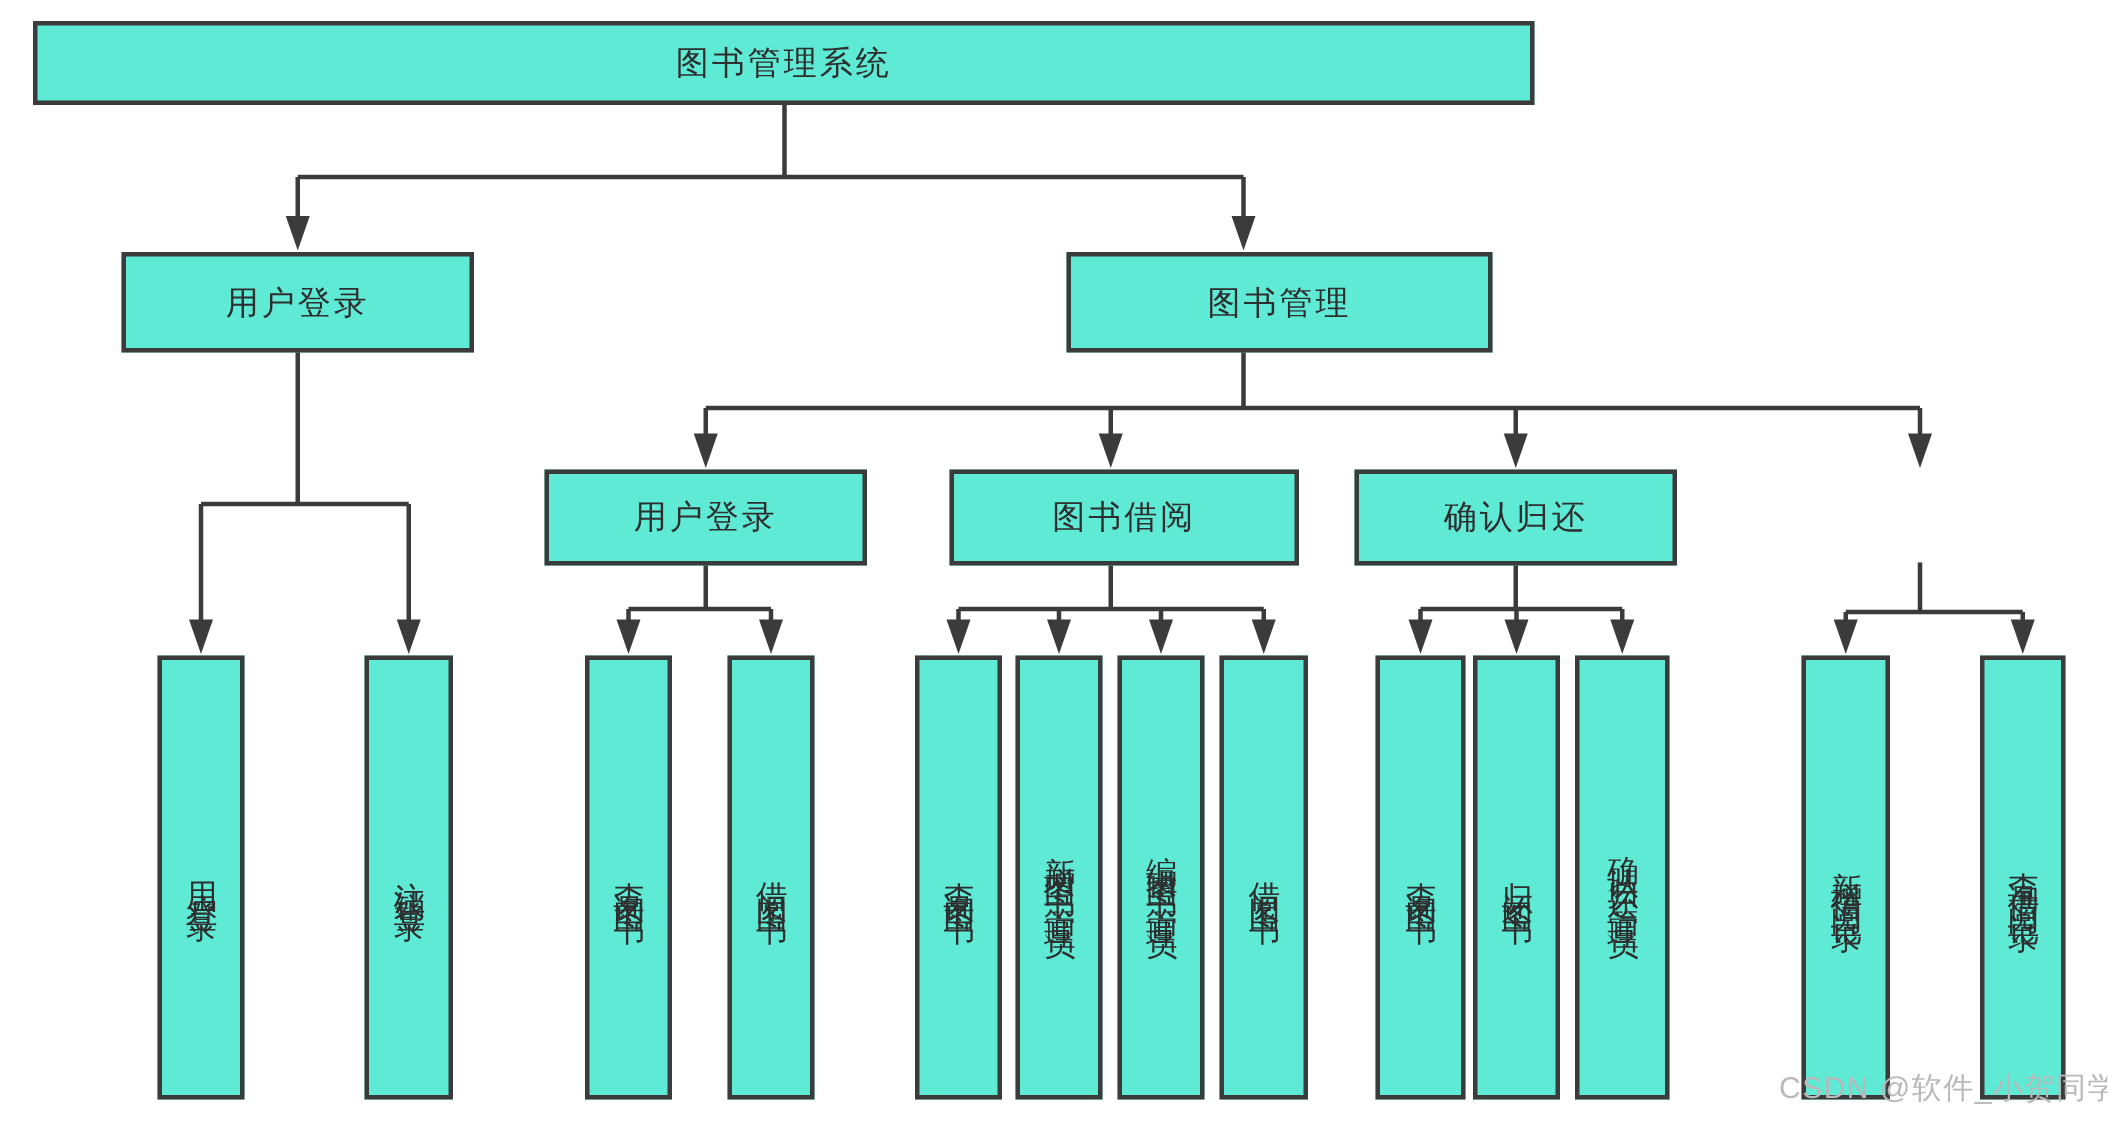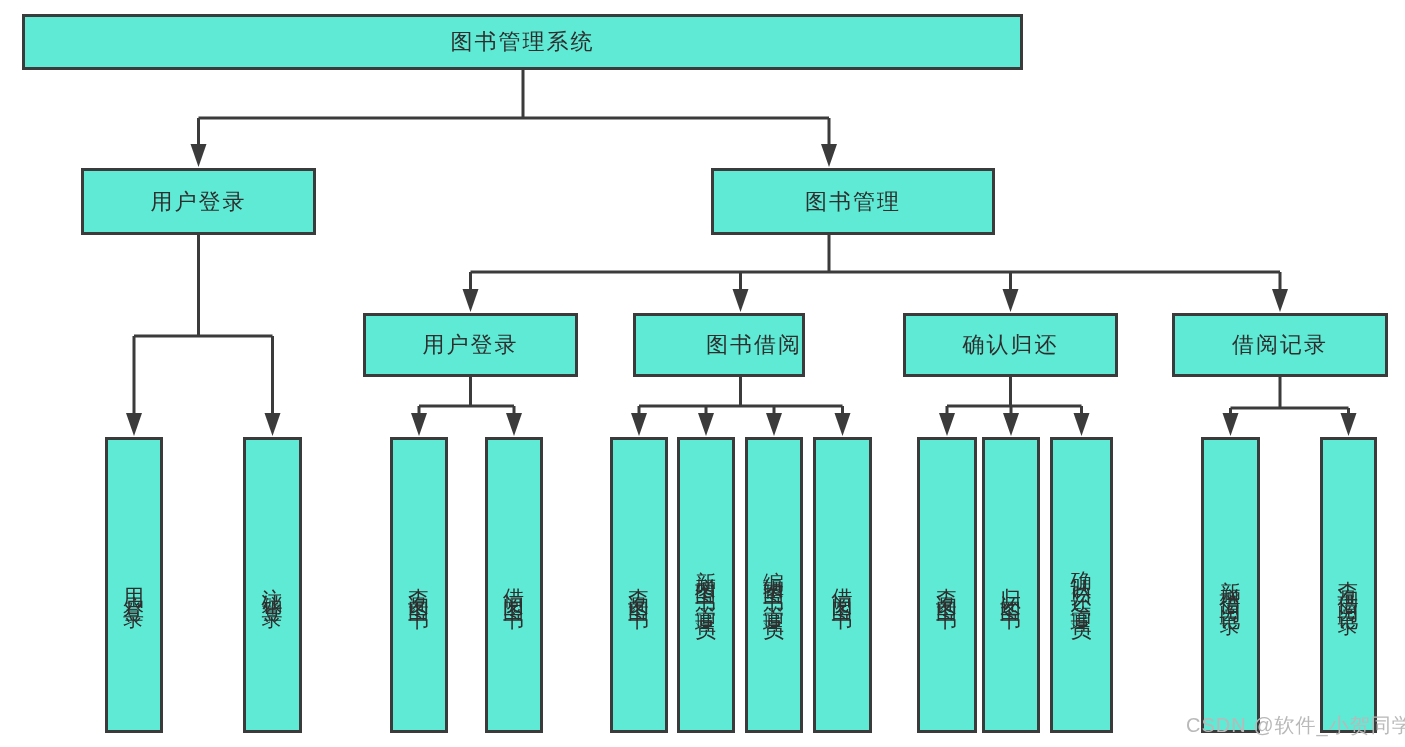--- a/index.html
+++ b/index.html
@@ -90,28 +90,25 @@
     </div>
     <div class="node h" style="left: 81px; top: 168px; width: 235px; height: 67px; border-color: rgb(59, 59, 59); color: rgb(46, 46, 46);">
       <span>用户登录</span>
     </div>
     <div class="node h" style="left: 711px; top: 168px; width: 284px; height: 67px; border-color: rgb(59, 59, 59); color: rgb(46, 46, 46);">
       <span>图书管理</span>
     </div>
     <div class="node h" style="left: 363px; top: 313px; width: 215px; height: 64px; border-color: rgb(59, 59, 59); color: rgb(46, 46, 46);">
       <span>用户登录</span>
     </div>
-    <div class="node h" style="left: 633px; top: 313px; width: 172px; height: 64px; border-color: rgb(59, 59, 59); color: rgb(46, 46, 46); justify-content: flex-end;">
+    <div class="node h" style="left: 633px; top: 313px; width: 233px; height: 64px; border-color: rgb(59, 59, 59); color: rgb(46, 46, 46);">
       <span>图书借阅</span>
     </div>
     <div class="node h" style="left: 903px; top: 313px; width: 215px; height: 64px; border-color: rgb(59, 59, 59); color: rgb(46, 46, 46);">
       <span>确认归还</span>
-    </div>
-    <div class="node h" style="left: 1172px; top: 313px; width: 216px; height: 64px; border-color: rgb(59, 59, 59); color: rgb(46, 46, 46);">
-      <span>借阅记录</span>
     </div>
     <div class="node v" style="left: 105px; top: 437px; width: 58px; height: 296px; border-color: rgb(59, 59, 59); color: rgb(46, 46, 46);">
       <span>用户登录</span>
     </div>
     <div class="node v" style="left: 243px; top: 437px; width: 59px; height: 296px; border-color: rgb(59, 59, 59); color: rgb(46, 46, 46);">
       <span>注销登录</span>
     </div>
     <div class="node v" style="left: 390px; top: 437px; width: 58px; height: 296px; border-color: rgb(59, 59, 59); color: rgb(46, 46, 46);">
       <span>查询图书</span>
     </div>

